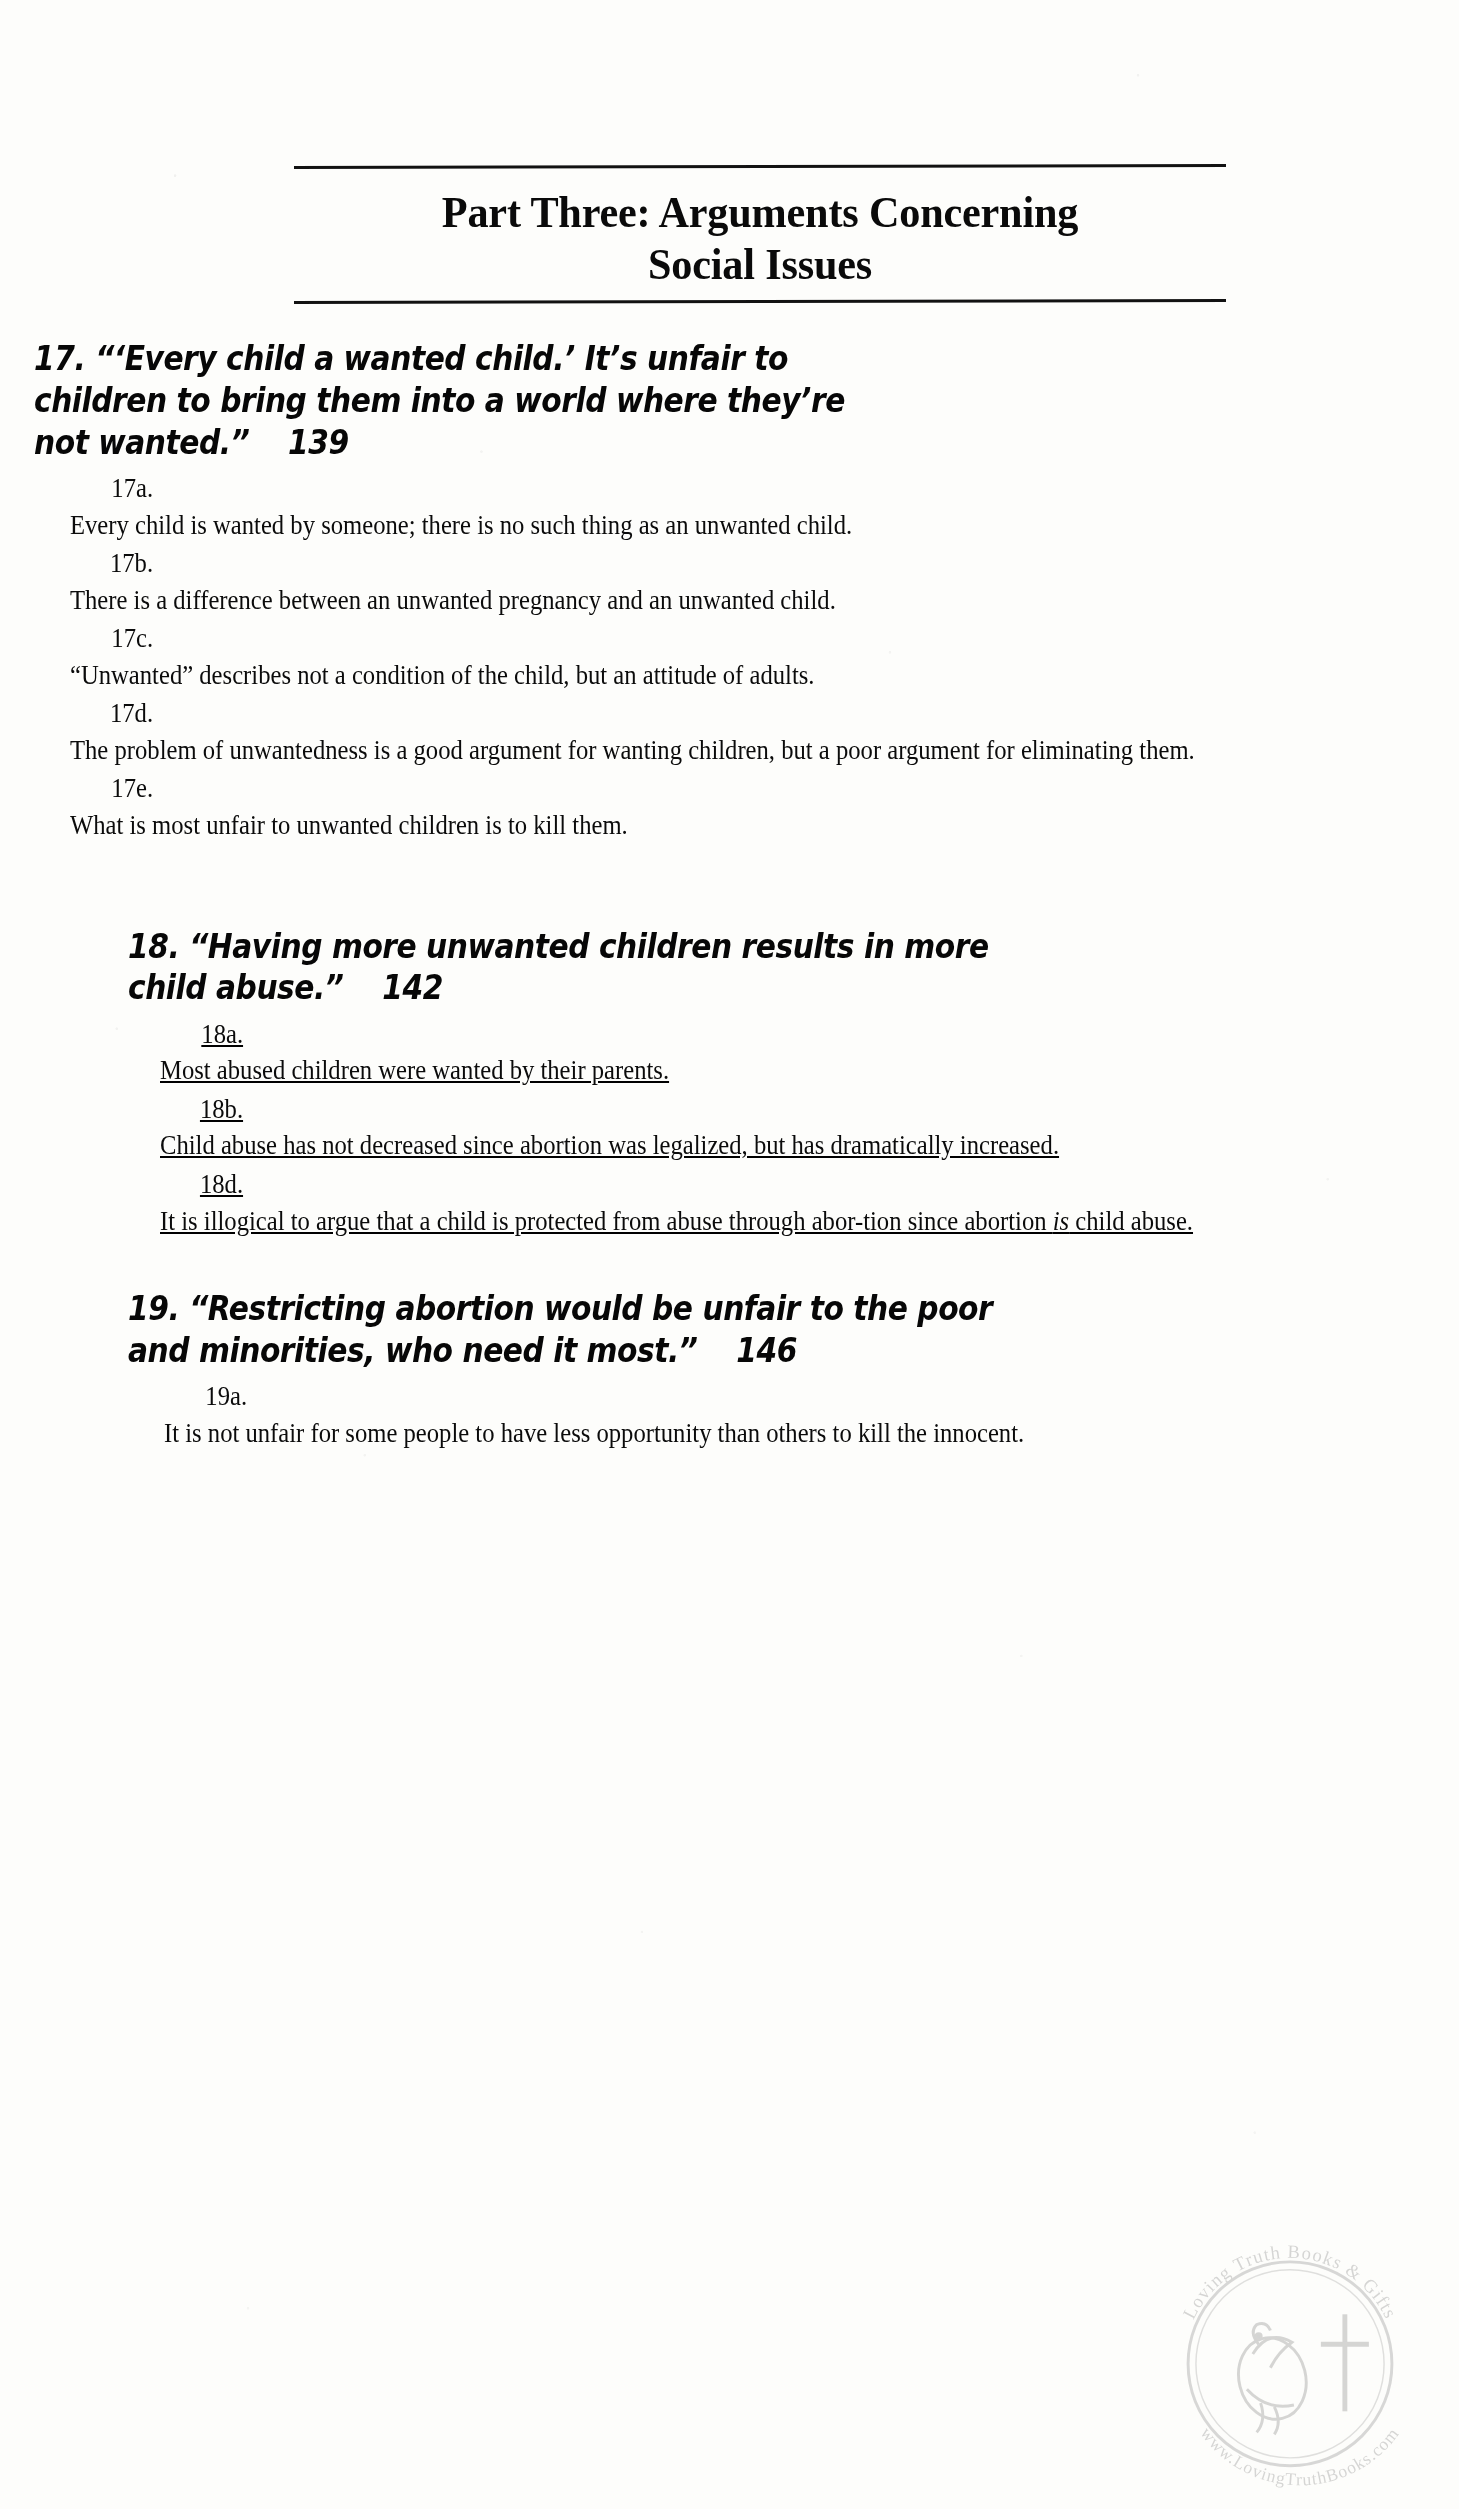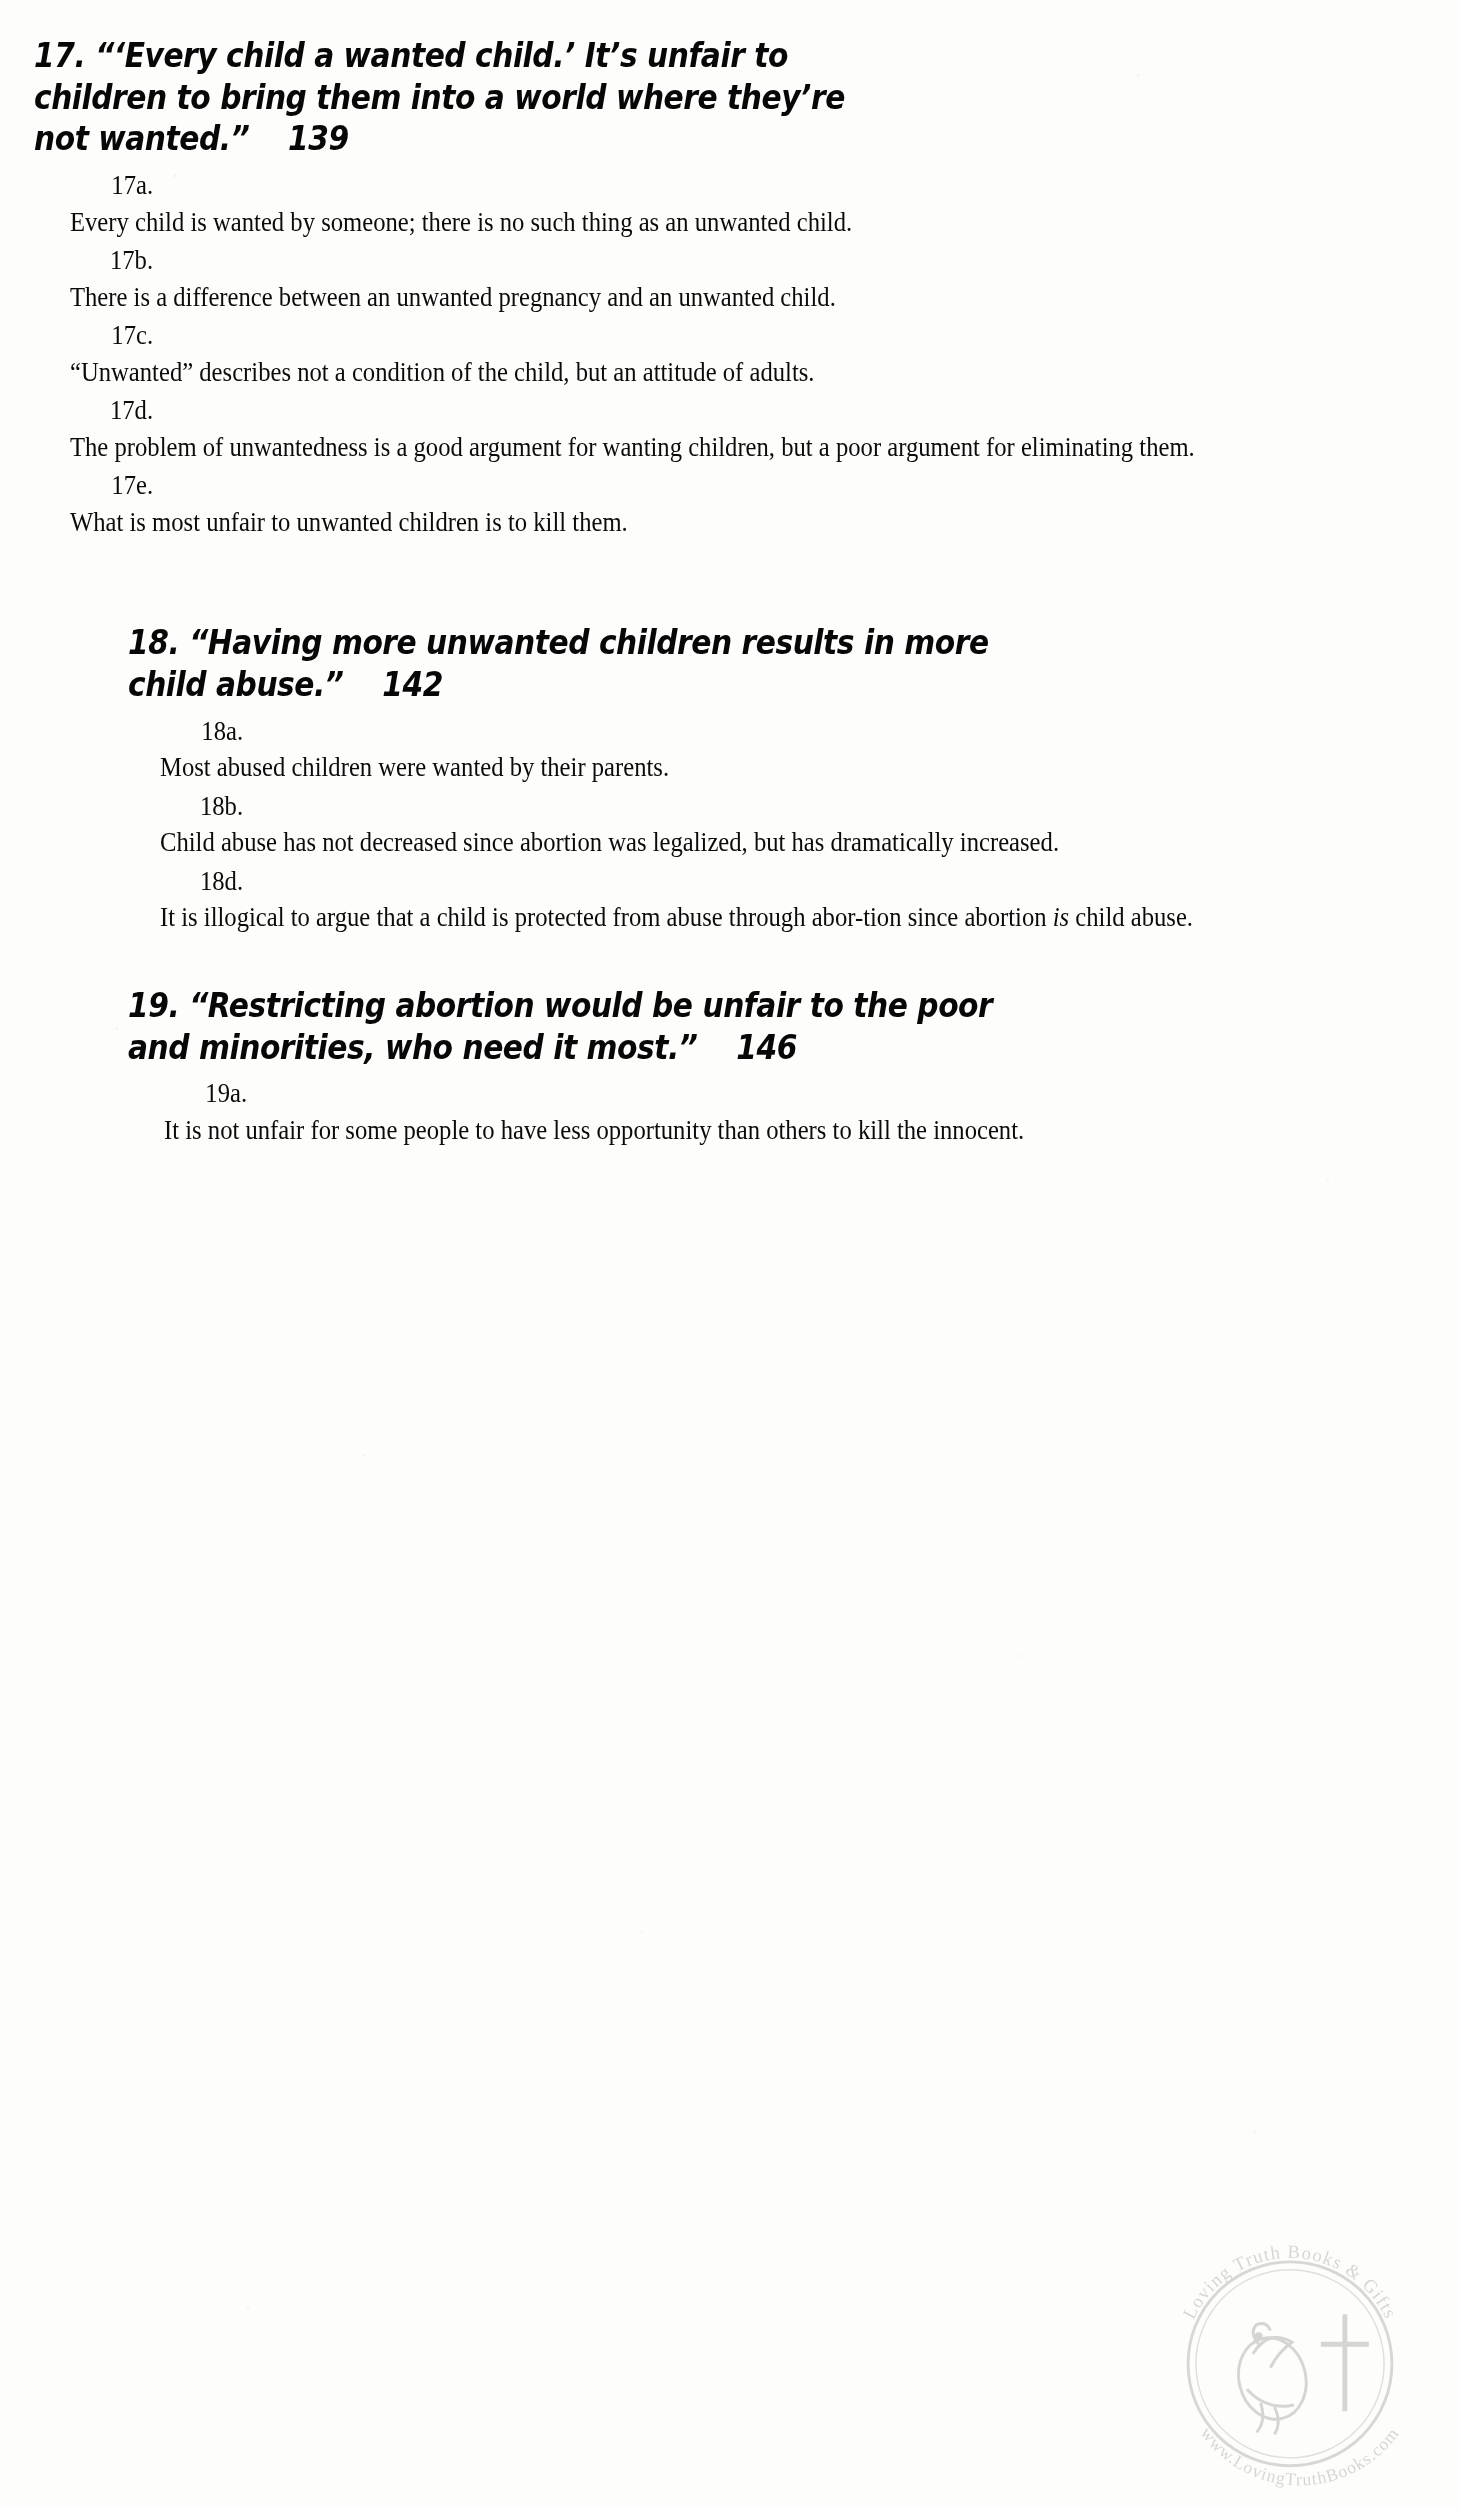--- a/index.html
+++ b/index.html
@@ -127,21 +127,21 @@
     width: 113.6%;
   }
   .point .body.justify {
     text-align: justify;
     text-align-last: left;
   }
   .point .body i { font-style: italic; }
 
   
   .points.indent-a { padding-left: 35px; }
-  .points.indent-b { padding-left: 31px; }
+  .points.indent-b { padding-left: 31px; text-decoration: underline; }
   .points.indent-c { padding-left: 35px; }
 
   
   #watermark {
     position: absolute;
     right: 21.6px;
     bottom: 7.8px;
     width: 294px;
     height: 294px;
     opacity: 0.22;
@@ -150,20 +150,28 @@
   #watermark svg { display: block; width: 100%; height: 100%; }
 </style>
 </head>
 <body>
 
 <div id="page">
   <div id="paper-texture"></div>
 
   <div id="content">
 
+    <div class="part-header">
+      <div class="rule top"></div>
+      <div class="part-title">
+        <span class="line">Part Three: Arguments Concerning</span>
+        <span class="line">Social Issues</span>
+      </div>
+      <div class="rule bottom"></div>
+    </div>
 
     <div class="section s17">
       <div class="section-heading">
         <span>17.</span>
         <span>“‘Every child a wanted child.’ It’s unfair to</span><br>
         <span>children to bring them into a world where they’re</span><br>
         <span>not wanted.”</span><span class="pg">139</span>
       </div>
       <ul class="points indent-a">
         <li class="point">

